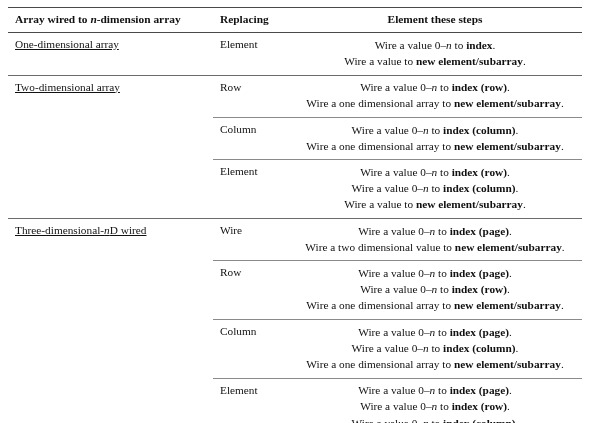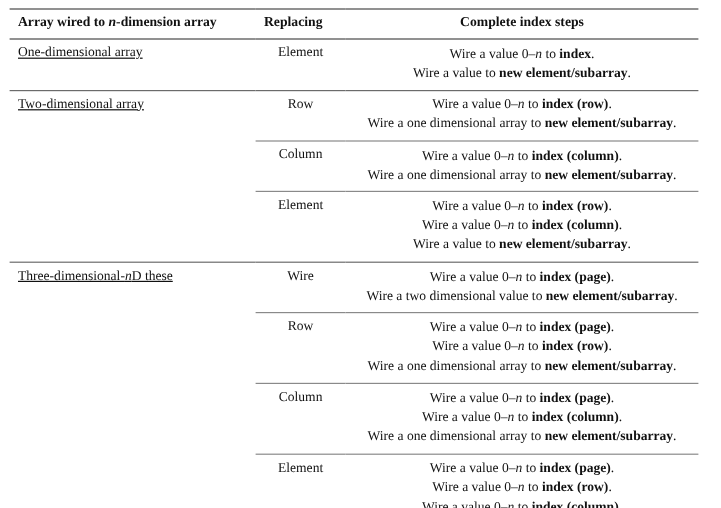--- a/index.html
+++ b/index.html
@@ -69,21 +69,20 @@
 
   td.cat {
     vertical-align: middle;
     font-size: 11.3px;
     padding-left: 8px;
     text-decoration: underline;
   }
   td.repl {
     font-size: 11.3px;
     padding-left: 9px;
-    text-align: center;
   }
   td.steps {
     font-size: 11.3px;
     padding-left: 9px;
     text-align: center;
   }
   td.steps .step-line {
     white-space: nowrap;
     padding: 0.6px 0;
   }
@@ -100,21 +99,21 @@
       <col class="c1">
         <col class="c2">
         <col class="c3">
     </colgroup>
     <thead>
       <tr class="rule-top rule-head">
         <th class="hdr hdr-left">
           <span>Array wired to </span><i class="n">n</i><span>-dimension array</span>
         </th>
         <th class="hdr hdr-left vline-l">Replacing</th>
-        <th class="hdr hdr-center vline-l">Complete index steps</th>
+        <th class="hdr hdr-center vline-l">Element these steps</th>
       </tr>
     </thead>
     <tbody id="tbody">
         <tr class="sep">
           <td class="cat" rowspan="1"><span>One-dimensional array</span><i class="n"></i><span></span></td>
           <td class="repl vline-l">Element</td>
           <td class="steps vline-l">
             <div class="step-line"><span>Wire a value 0–</span><i class="n">n</i><span> to </span><b class="t">index</b><span>.</span></div>
             <div class="step-line"><span>Wire a value to </span><b class="t">new element/subarray</b><span>.</span></div>
           </td>
@@ -136,21 +135,21 @@
         </tr>
         <tr class="subsep">
           <td class="repl vline-l">Element</td>
           <td class="steps vline-l">
             <div class="step-line"><span>Wire a value 0–</span><i class="n">n</i><span> to </span><b class="t">index (row)</b><span>.</span></div>
             <div class="step-line"><span>Wire a value 0–</span><i class="n">n</i><span> to </span><b class="t">index (column)</b><span>.</span></div>
             <div class="step-line"><span>Wire a value to </span><b class="t">new element/subarray</b><span>.</span></div>
           </td>
         </tr>
         <tr class="sep">
-          <td class="cat" rowspan="4"><span>Three-dimensional-</span><i class="n">n</i><span>D these</span></td>
+          <td class="cat" rowspan="4"><span>Three-dimensional-</span><i class="n">n</i><span>D wired</span></td>
           <td class="repl vline-l">Wire</td>
           <td class="steps vline-l">
             <div class="step-line"><span>Wire a value 0–</span><i class="n">n</i><span> to </span><b class="t">index (page)</b><span>.</span></div>
             <div class="step-line"><span>Wire a two dimensional value to </span><b class="t">new element/subarray</b><span>.</span></div>
           </td>
         </tr>
         <tr class="subsep">
           <td class="repl vline-l">Row</td>
           <td class="steps vline-l">
             <div class="step-line"><span>Wire a value 0–</span><i class="n">n</i><span> to </span><b class="t">index (page)</b><span>.</span></div>

